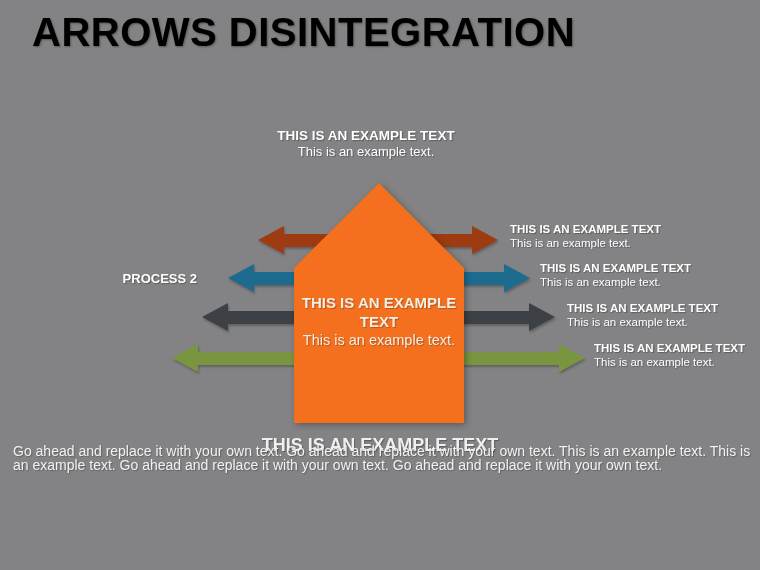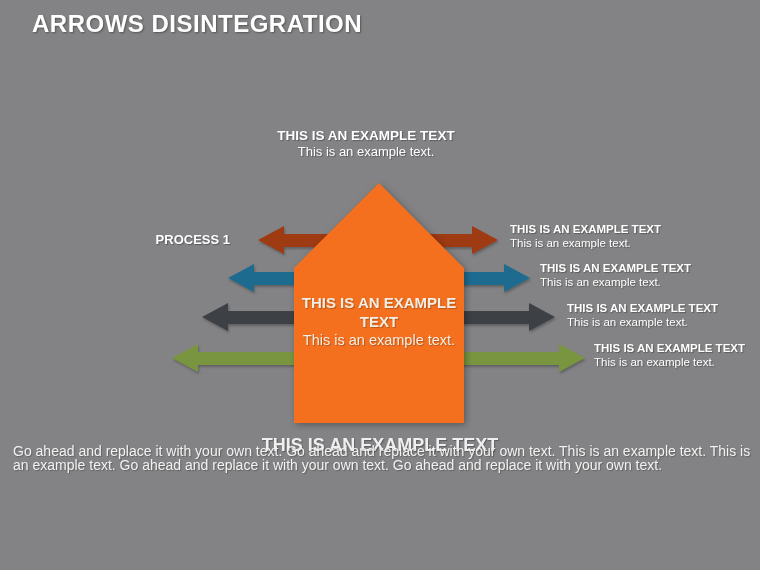--- a/index.html
+++ b/index.html
@@ -10,23 +10,23 @@
     width: 760px;
     height: 570px;
     background: var(--bg, #838385);
     overflow: hidden;
   }
 
   .slide-title {
     position: absolute;
     left: 32px;
     top: 10px;
-    font-size: 24px;
+    font-size: 40px;
     font-weight: bold;
-    color: #ffffff;
+    color: #000000;
     letter-spacing: 0.5px;
     text-shadow: 1px 1px 2px rgba(0,0,0,0.35);
     white-space: nowrap;
   }
 
   
   .top-note {
     position: absolute;
     left: 216px;
     top: 127px;
@@ -155,21 +155,21 @@
 
 <div class="slide" style="--bg: #838385;">
 
   <div class="slide-title">ARROWS DISINTEGRATION</div>
 
   <div class="top-note">
     <div class="note-heading">THIS IS AN EXAMPLE TEXT</div>
     <div class="note-subtext">This is an example text.</div>
   </div>
 
-  <div class="process-label label-1">PROCESS 1</div>
+  <div class="process-label label-2">PROCESS 2</div>
 
   <div class="h-arrow arrow-1" style="--c: #9E3B13;">
     <div class="head-left"></div>
     <div class="shaft"></div>
     <div class="head-right"></div>
   </div>
   <div class="h-arrow arrow-2" style="--c: #1D6C8F;">
     <div class="head-left"></div>
     <div class="shaft"></div>
     <div class="head-right"></div>

